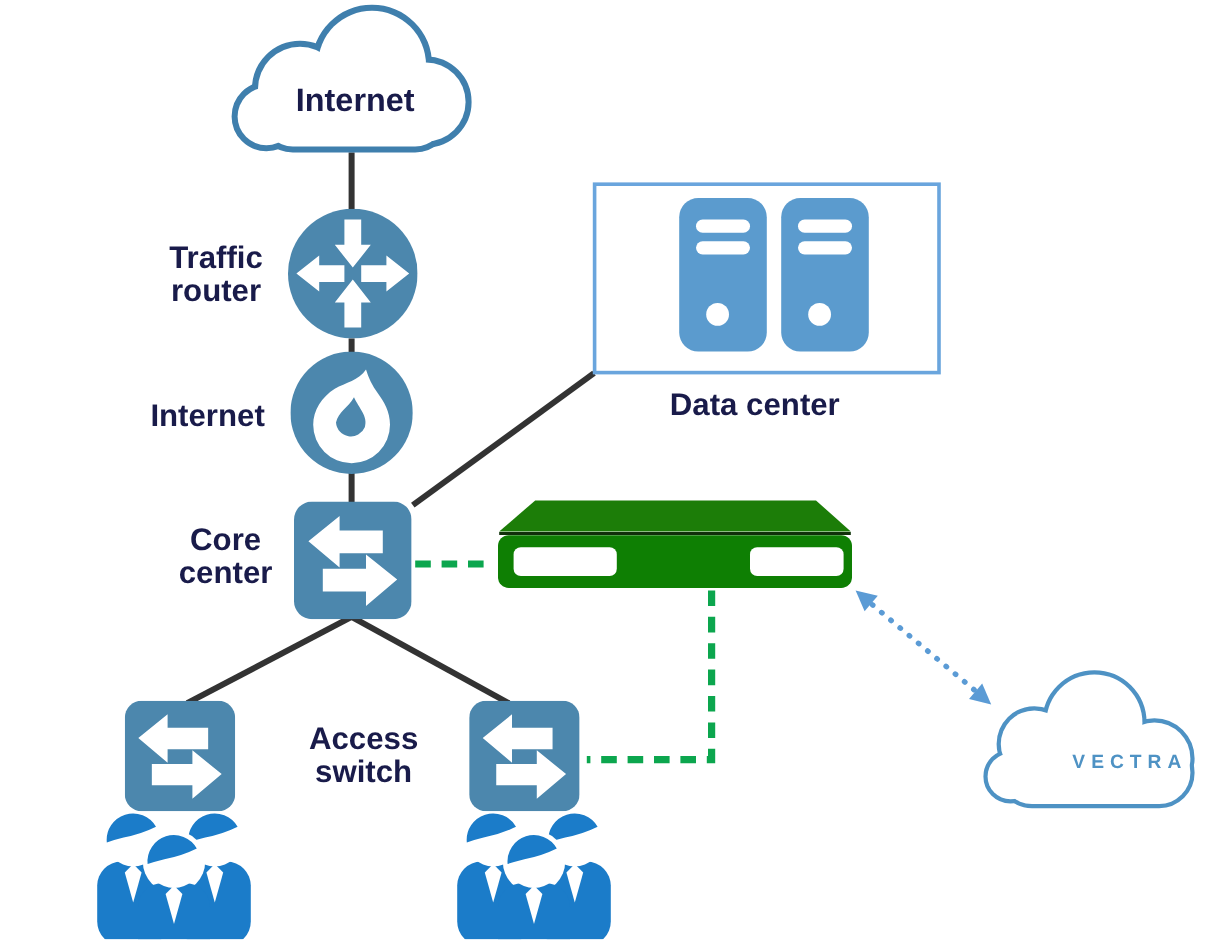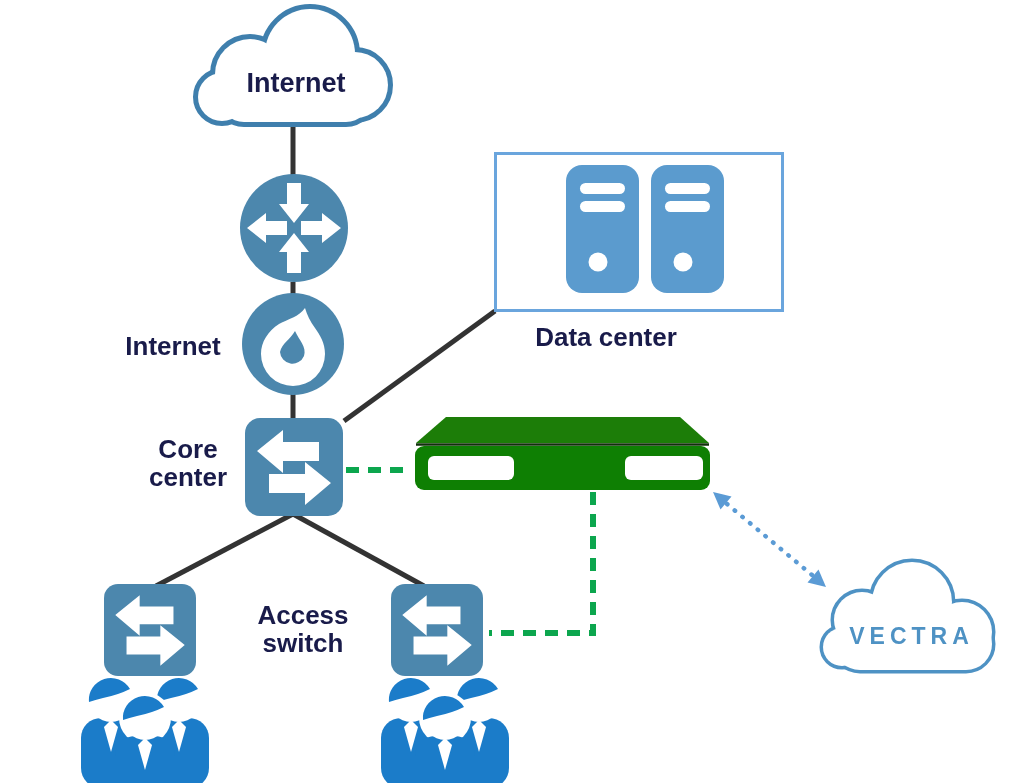--- a/index.html
+++ b/index.html
@@ -8,22 +8,23 @@
     background:#ffffff;font-family:"Liberation Sans",sans-serif;
   }
   .layer{position:absolute;left:0;top:0;pointer-events:none;}
   .node{position:absolute;}
   .lbl{
     position:absolute;transform:translate(-50%,-50%);
     font-weight:bold;font-size:26px;line-height:1.08;
     color:var(--label_navy);white-space:pre-line;text-align:center;
   }
   .lbl.vectra{
-    color:var(--vectra_blue);font-size:23px;letter-spacing:5px;
+    color:var(--vectra_blue);font-size:16px;letter-spacing:5px;
     padding-left:5px; 
+    margin-left:30px;
   }
   .dc-box{
     position:absolute;left:494px;top:152px;width:290px;height:160px;
     border:3px solid var(--datacenter_border);box-sizing:border-box;
   }
 </style>
 </head>
 <body>
 
 <div class="stage">
@@ -57,20 +58,22 @@
   </svg>
   <div class="lbl" style="left:296px;top:84px;font-size:27px">Internet</div>
 
   <svg class="node" style="left:240px;top:174px" width="108" height="108" viewBox="0 0 108 108">
     <circle cx="54" cy="54" r="54" fill="var(--node_blue)"></circle>
     <polygon points="54,49 39,30 47,30 47,9 61,9 61,30 69,30" fill="#ffffff"></polygon>
     <polygon points="54,59 39,78 47,78 47,99 61,99 61,78 69,78" fill="#ffffff"></polygon>
     <polygon points="7,54 26,39 26,47 47,47 47,61 26,61 26,69" fill="#ffffff"></polygon>
     <polygon points="101,54 82,39 82,47 61,47 61,61 82,61 82,69" fill="#ffffff"></polygon>
   </svg>
+  <div class="lbl" style="left:180px;top:228px">Traffic
+router</div>
 
   <svg class="node" style="left:242px;top:293px" width="102" height="102" viewBox="0 0 102 102">
     <circle cx="51" cy="51" r="51" fill="var(--node_blue)"></circle>
     <path d="M63,15 C57,24 46,26 37,31 C26,38 19,49 19,61 A32,32 0 0 0 83,61
              C83,50 78,42 73,35 C68,28 65,22 63,15 Z" fill="#ffffff"></path>
     <path d="M53,38 C48,47 40,50 38,59 A12.5,12.5 0 0 0 62,63 C65,54 57,47 53,38 Z" fill="var(--node_blue)"></path>
   </svg>
   <div class="lbl" style="left:173px;top:346px">Internet</div>
 
   <svg class="node" style="left:245px;top:418px" width="98" height="98" viewBox="0 0 98 98">
@@ -87,21 +90,21 @@
     <rect x="16" y="20" width="45" height="11" ry="5.5" fill="#ffffff"></rect>
     <rect x="16" y="38" width="45" height="11" ry="5.5" fill="#ffffff"></rect>
     <circle cx="34" cy="99" r="9.5" fill="#ffffff"></circle>
   </svg>
   <svg class="node" style="left:649px;top:163px" width="77" height="132" viewBox="0 0 77 132">
     <rect x="2" y="2" width="73" height="128" rx="16" fill="var(--server_blue)"></rect>
     <rect x="16" y="20" width="45" height="11" ry="5.5" fill="#ffffff"></rect>
     <rect x="16" y="38" width="45" height="11" ry="5.5" fill="#ffffff"></rect>
     <circle cx="34" cy="99" r="9.5" fill="#ffffff"></circle>
   </svg>
-  <div class="lbl" style="left:606px;top:337px">Data center</div>
+  <div class="lbl" style="left:629px;top:337px">Data center</div>
 
   <svg class="node" style="left:410px;top:415px" width="305" height="80" viewBox="0 0 305 80">
     <polygon points="36,2 270,2 299,28 6,28" fill="var(--appliance_green_top)"></polygon>
     <line x1="6" y1="29.5" x2="299" y2="29.5" stroke="#10300a" stroke-width="2.5"></line>
     <rect x="5" y="31" width="295" height="44" rx="9" fill="var(--appliance_green_front)"></rect>
     <rect x="18" y="41" width="86" height="24" rx="6" fill="#ffffff"></rect>
     <rect x="215" y="41" width="78" height="24" rx="6" fill="#ffffff"></rect>
   </svg>
 
   <svg class="node" style="left:104px;top:584px" width="92" height="92" viewBox="0 0 98 98">

